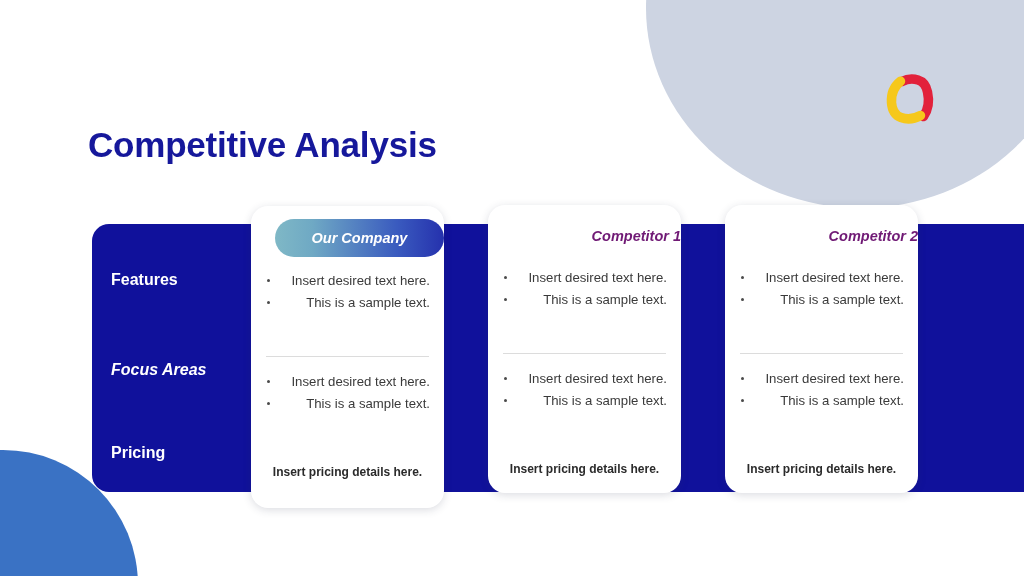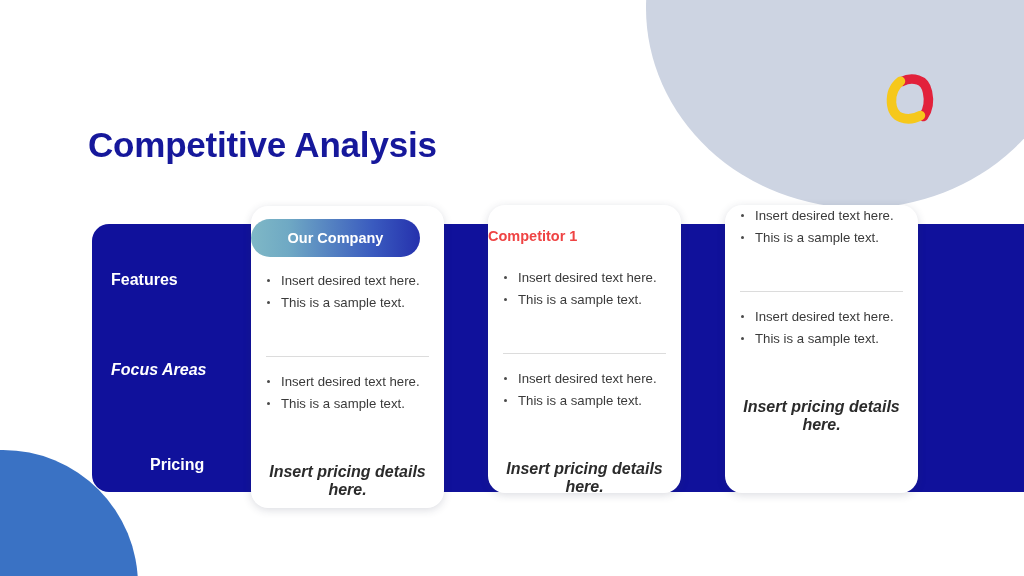--- a/index.html
+++ b/index.html
@@ -96,50 +96,51 @@
   }
   .row-label {
     position: absolute;
     color: #ffffff;
     font-size: 16px;
     font-weight: bold;
     white-space: nowrap;
   }
   .row-label.r0 { top: 47px; }
   .row-label.r1 { top: 137px; font-style: italic; }
-  .row-label.r2 { top: 232px; margin-left: 39px; }
+  .row-label.r2 { top: 220px; }
 
   
   .card {
     position: absolute;
     background: #ffffff;
     border-radius: 17px;
     box-shadow: 0 2px 9px rgba(40,50,80,0.17);
     z-index: 3;
     display: flex;
     flex-direction: column;
   }
   .card.c0 { left: 251px; top: 206px; width: 193px; height: 302px; }
   .card.c1 { left: 488px; top: 205px; width: 193px; height: 288px; }
   .card.c2 { left: 725px; top: 205px; width: 193px; height: 288px; }
 
   
   .card-head {
     height: 62px;
     display: flex;
     align-items: center;
-    justify-content: flex-start;
+    justify-content: flex-end;
     flex: 0 0 auto;
+    font-style: italic;
   }
   .card.c0 .card-head { height: 64px; }
 
   .head-plain {
     font-size: 14.5px;
     font-weight: bold;
-    color: #ef4444;
+    color: #701a75;
     white-space: nowrap;
   }
 
   .head-pill {
     display: flex;
     align-items: center;
     justify-content: center;
     width: 169px;
     height: 38px;
     border-radius: 19px;
@@ -166,20 +167,21 @@
   .section.pricing  { padding-top: 20px; }
 
   .divider {
     height: 1px;
     background: #dcdcdc;
     margin: 0 1px;
   }
 
   ul.bullets {
     list-style: none;
+    text-align: right;
   }
   ul.bullets li {
     position: relative;
     padding-left: 16px;
     font-size: 13.2px;
     line-height: 18.5px;
     color: #3a3a3a;
     margin-bottom: 3px;
   }
   ul.bullets li .dot {
@@ -187,25 +189,24 @@
     left: 2px;
     top: 7px;
     width: 3px;
     height: 3px;
     border-radius: 50%;
     background: #4a4a4a;
   }
 
   .pricing-text {
     text-align: center;
-    font-size: 16px;
+    font-size: 12px;
     line-height: 18px;
     font-weight: bold;
     color: #2b2b2b;
-    font-style: italic;
   }
 </style>
 </head>
 <body>
 
 <div class="slide">
 
   <div class="deco-ellipse-tr"></div>
   <div class="deco-circle-bl"></div>
 
@@ -268,20 +269,23 @@
           <li><span class="dot"></span><span>This is a sample text.</span></li>
         </ul>
       </div>
       <div class="section pricing">
         <div class="pricing-text">Insert pricing details here.</div>
       </div>
     </div>
   </div>
 
   <div class="card c2">
+    <div class="card-head">
+      <div class="head-plain">Competitor 2</div>
+    </div>
     <div class="card-body">
       <div class="section features">
         <ul class="bullets">
           <li><span class="dot"></span><span>Insert desired text here.</span></li>
           <li><span class="dot"></span><span>This is a sample text.</span></li>
         </ul>
       </div>
       <div class="divider"></div>
       <div class="section focus">
         <ul class="bullets">

